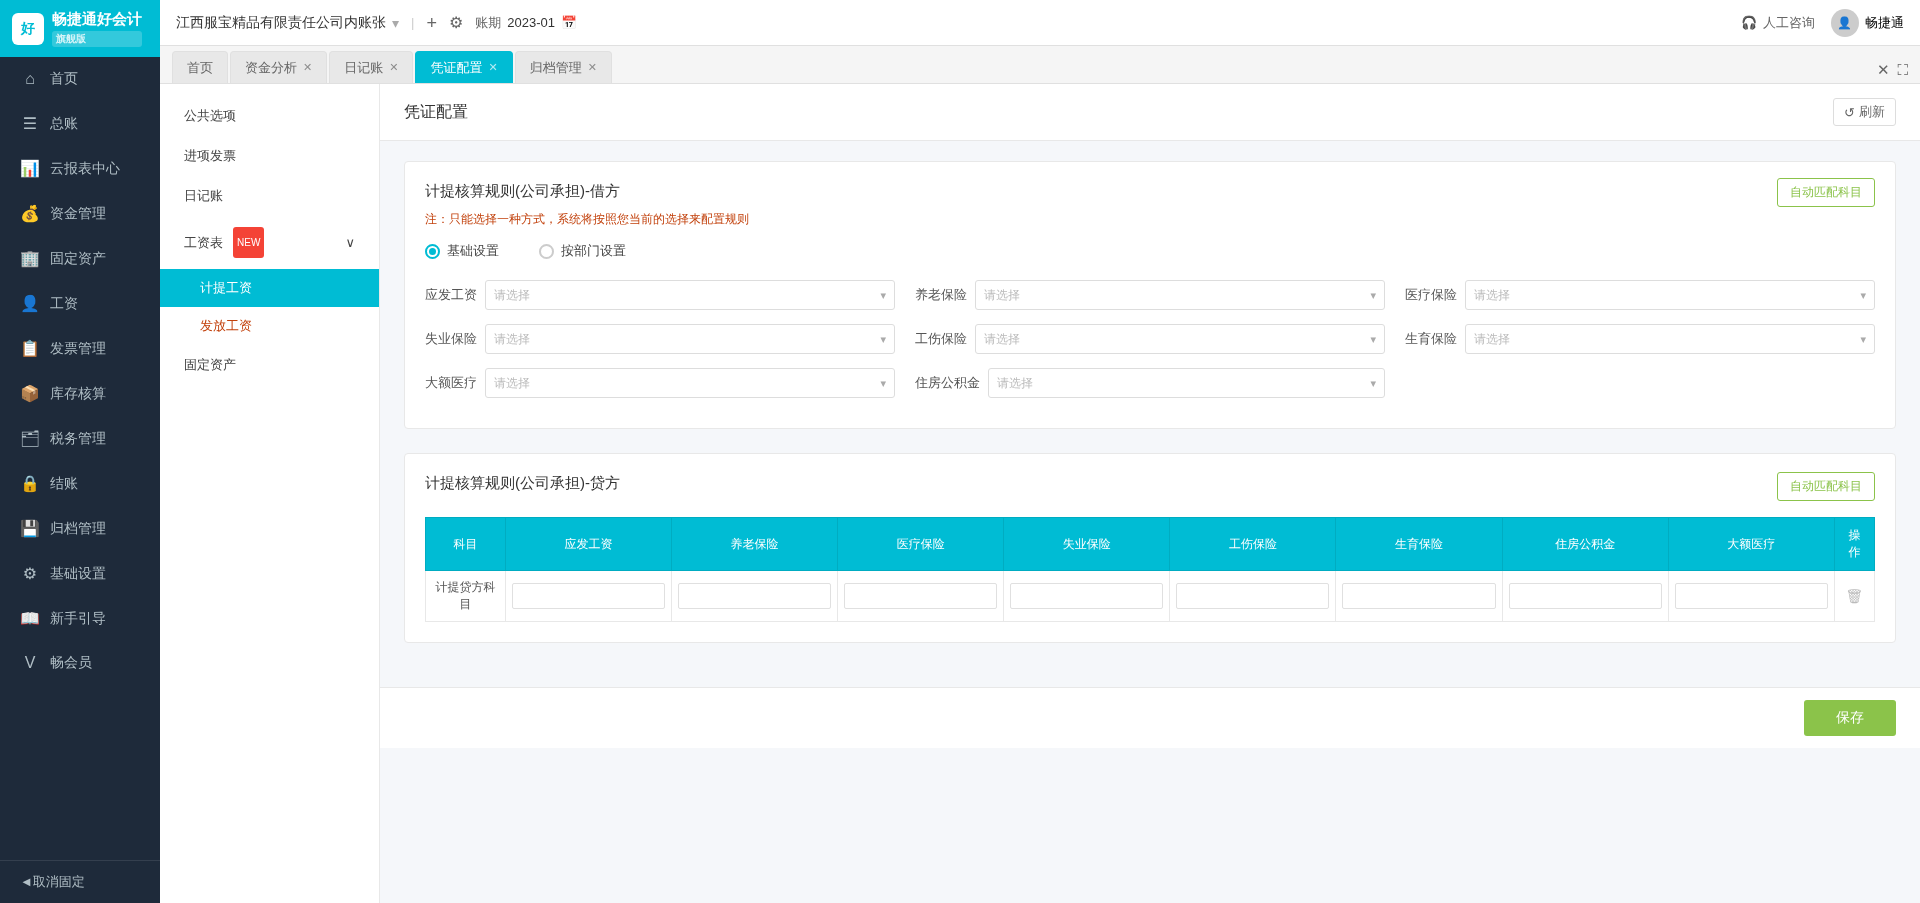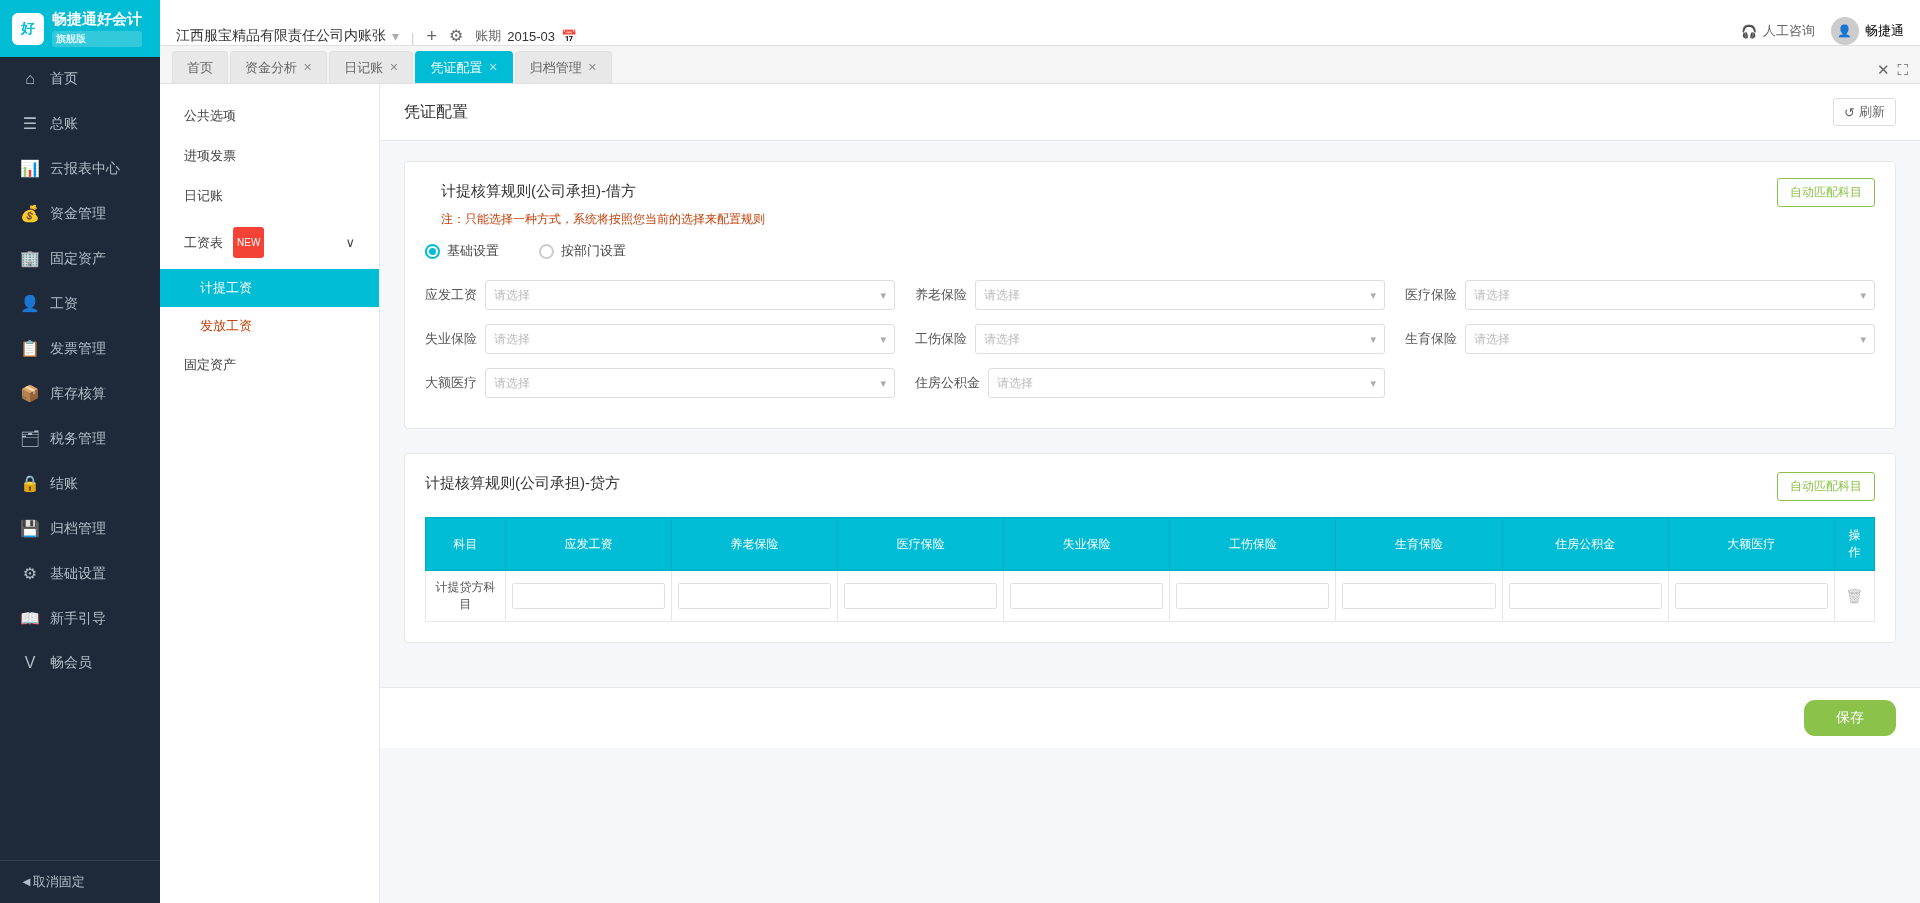--- a/index.html
+++ b/index.html
@@ -76,21 +76,21 @@
       display: flex;
       flex-direction: column;
       overflow: hidden;
     }
 
     
     .topbar {
       background: white;
       border-bottom: 1px solid #e0e0e0;
       display: flex;
-      align-items: flex-end;
+      align-items: center;
       padding: 0 16px;
       height: 46px;
       flex-shrink: 0;
       gap: 12px;
     }
     .topbar-company {
       font-size: 14px;
       color: #333;
       display: flex;
       align-items: center;
@@ -425,21 +425,21 @@
       border-top: 1px solid #e8e8e8;
       display: flex;
       justify-content: flex-end;
     }
     .save-btn {
       background: #8bc34a;
       color: white;
       border: none;
       padding: 9px 32px;
       font-size: 14px;
-      border-radius: 11px;
+      border-radius: 3px;
       cursor: pointer;
     }
 
     
     .right-content::-webkit-scrollbar { width: 6px; }
     .right-content::-webkit-scrollbar-thumb { background: #ccc; border-radius: 3px; }
   </style>
 </head>
 <body>
 
@@ -519,21 +519,21 @@
   <div class="topbar">
     <div class="topbar-company">
       <span>江西服宝精品有限责任公司内账张</span>
       <span style="color:#aaa;">▾</span>
     </div>
     <span class="topbar-divider">|</span>
     <span class="topbar-add-btn">+</span>
     <span class="topbar-settings">⚙</span>
     <div class="topbar-period">
       <span class="period-label">账期</span>
-      <span>2015-03</span>
+      <span>2023-01</span>
       <span class="period-icon">📅</span>
     </div>
     <div class="topbar-right">
       <div class="topbar-support">
         <span>🎧</span>
         <span>人工咨询</span>
       </div>
       <div class="topbar-user">
         <div class="topbar-avatar">👤</div>
         <span>畅捷通</span>
@@ -600,21 +600,21 @@
         <h2 class="page-title">凭证配置</h2>
         <button class="refresh-btn">
           <span>↺</span>
           <span>刷新</span>
         </button>
       </div>
 
       <div class="content-body">
 
         <div class="section">
-          <div style="display:flex;justify-content:space-between;align-items:flex-start;margin-left:16px;">
+          <div style="display:flex;justify-content:space-between;align-items:flex-start;">
             <div>
               <div class="section-title">计提核算规则(公司承担)-借方</div>
               <div class="section-note">注：只能选择一种方式，系统将按照您当前的选择来配置规则</div>
             </div>
             <button class="auto-match-btn">自动匹配科目</button>
           </div>
 
           <div class="radio-group">
             <label class="radio-label">
               <div class="radio-circle checked"></div>

